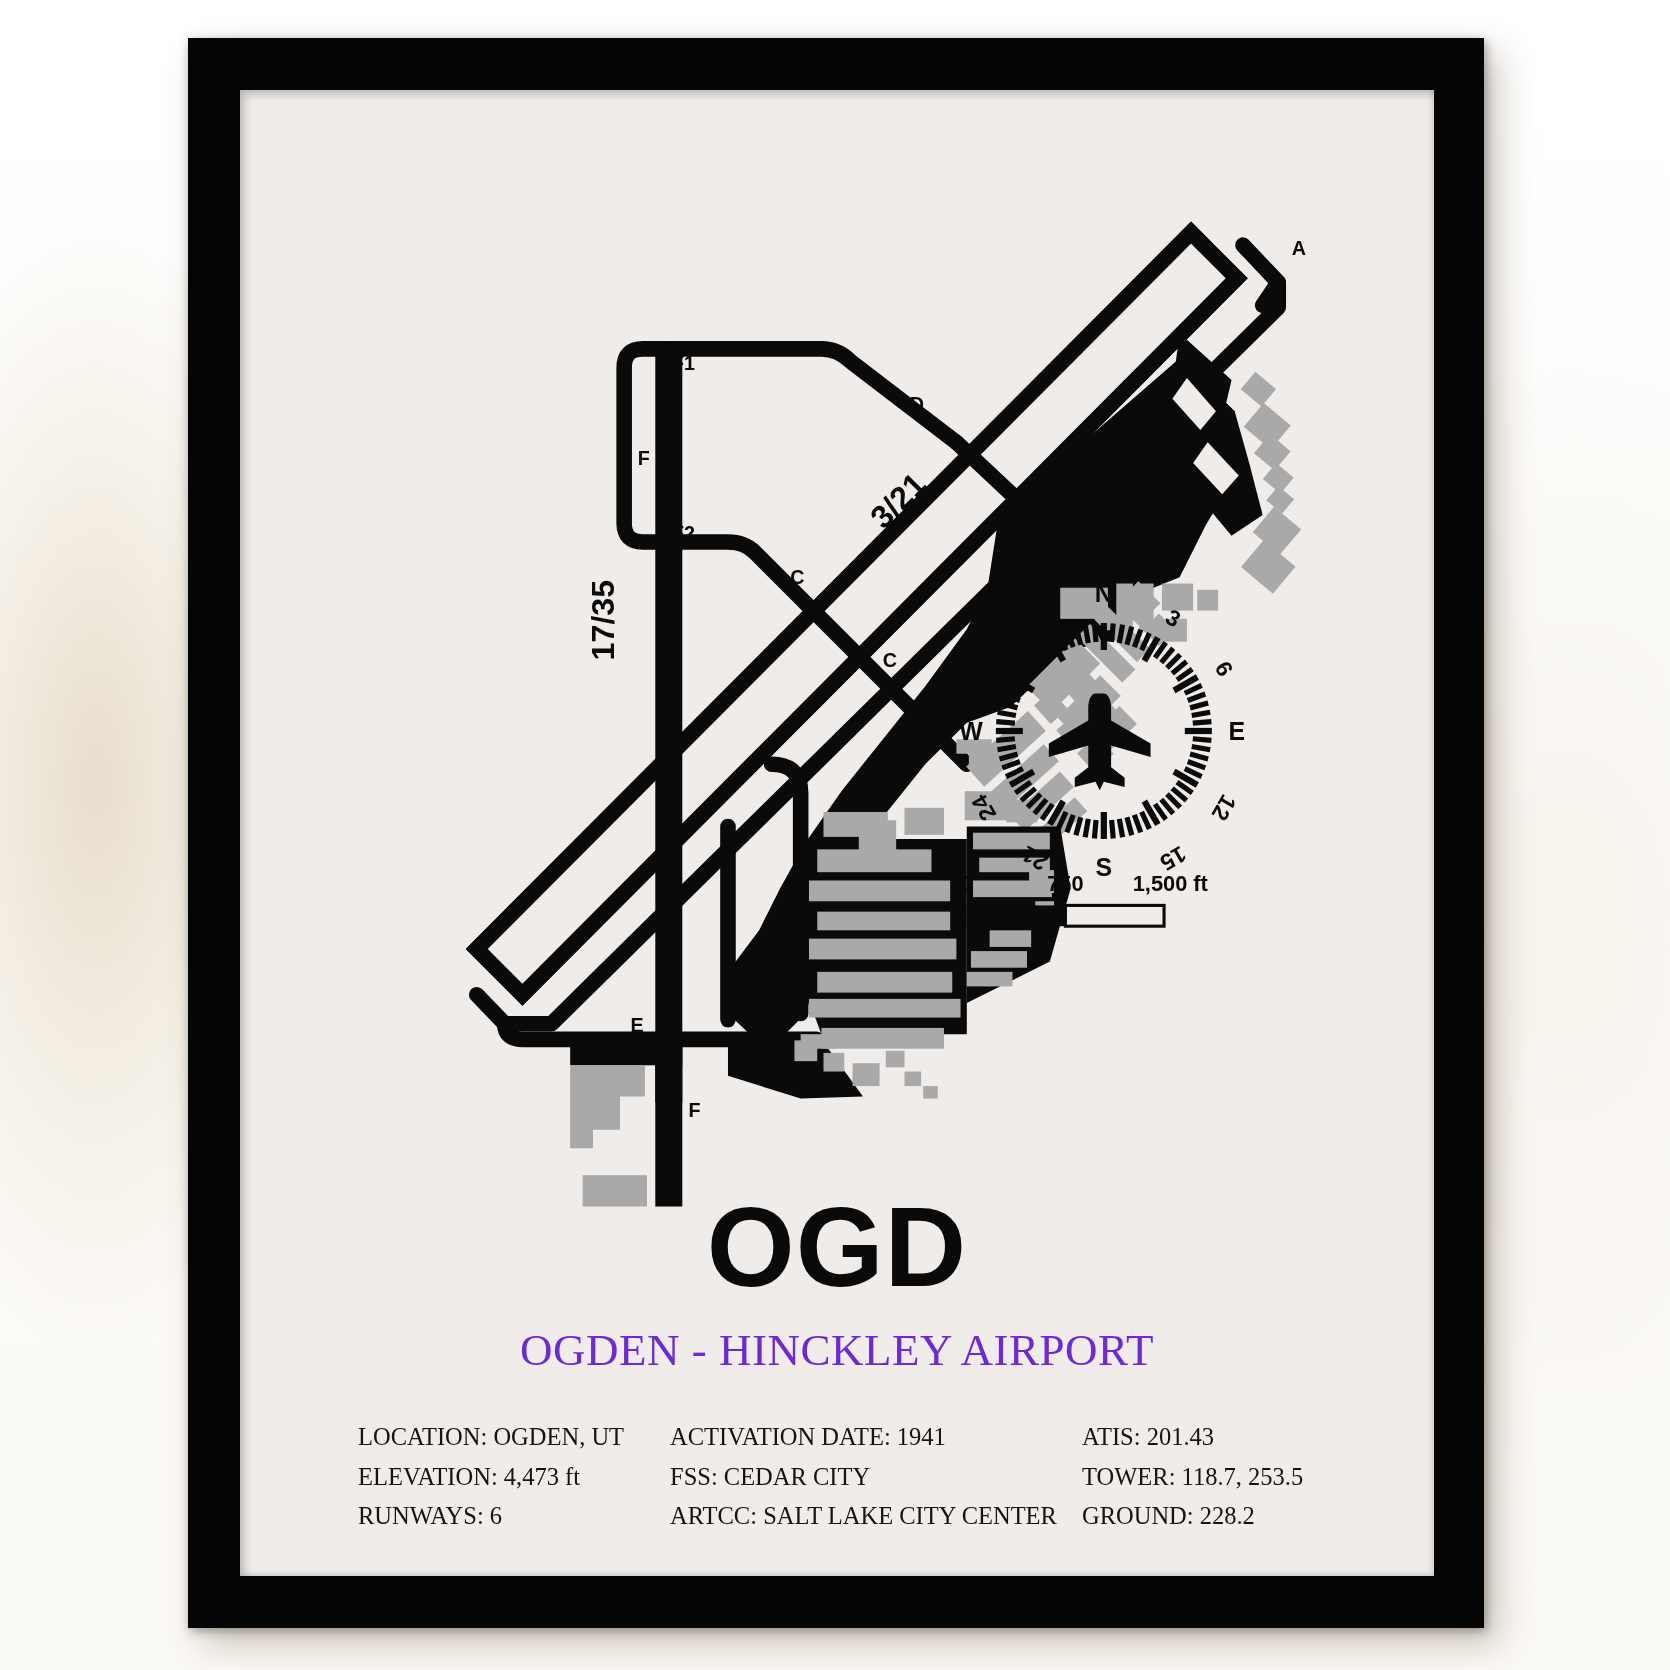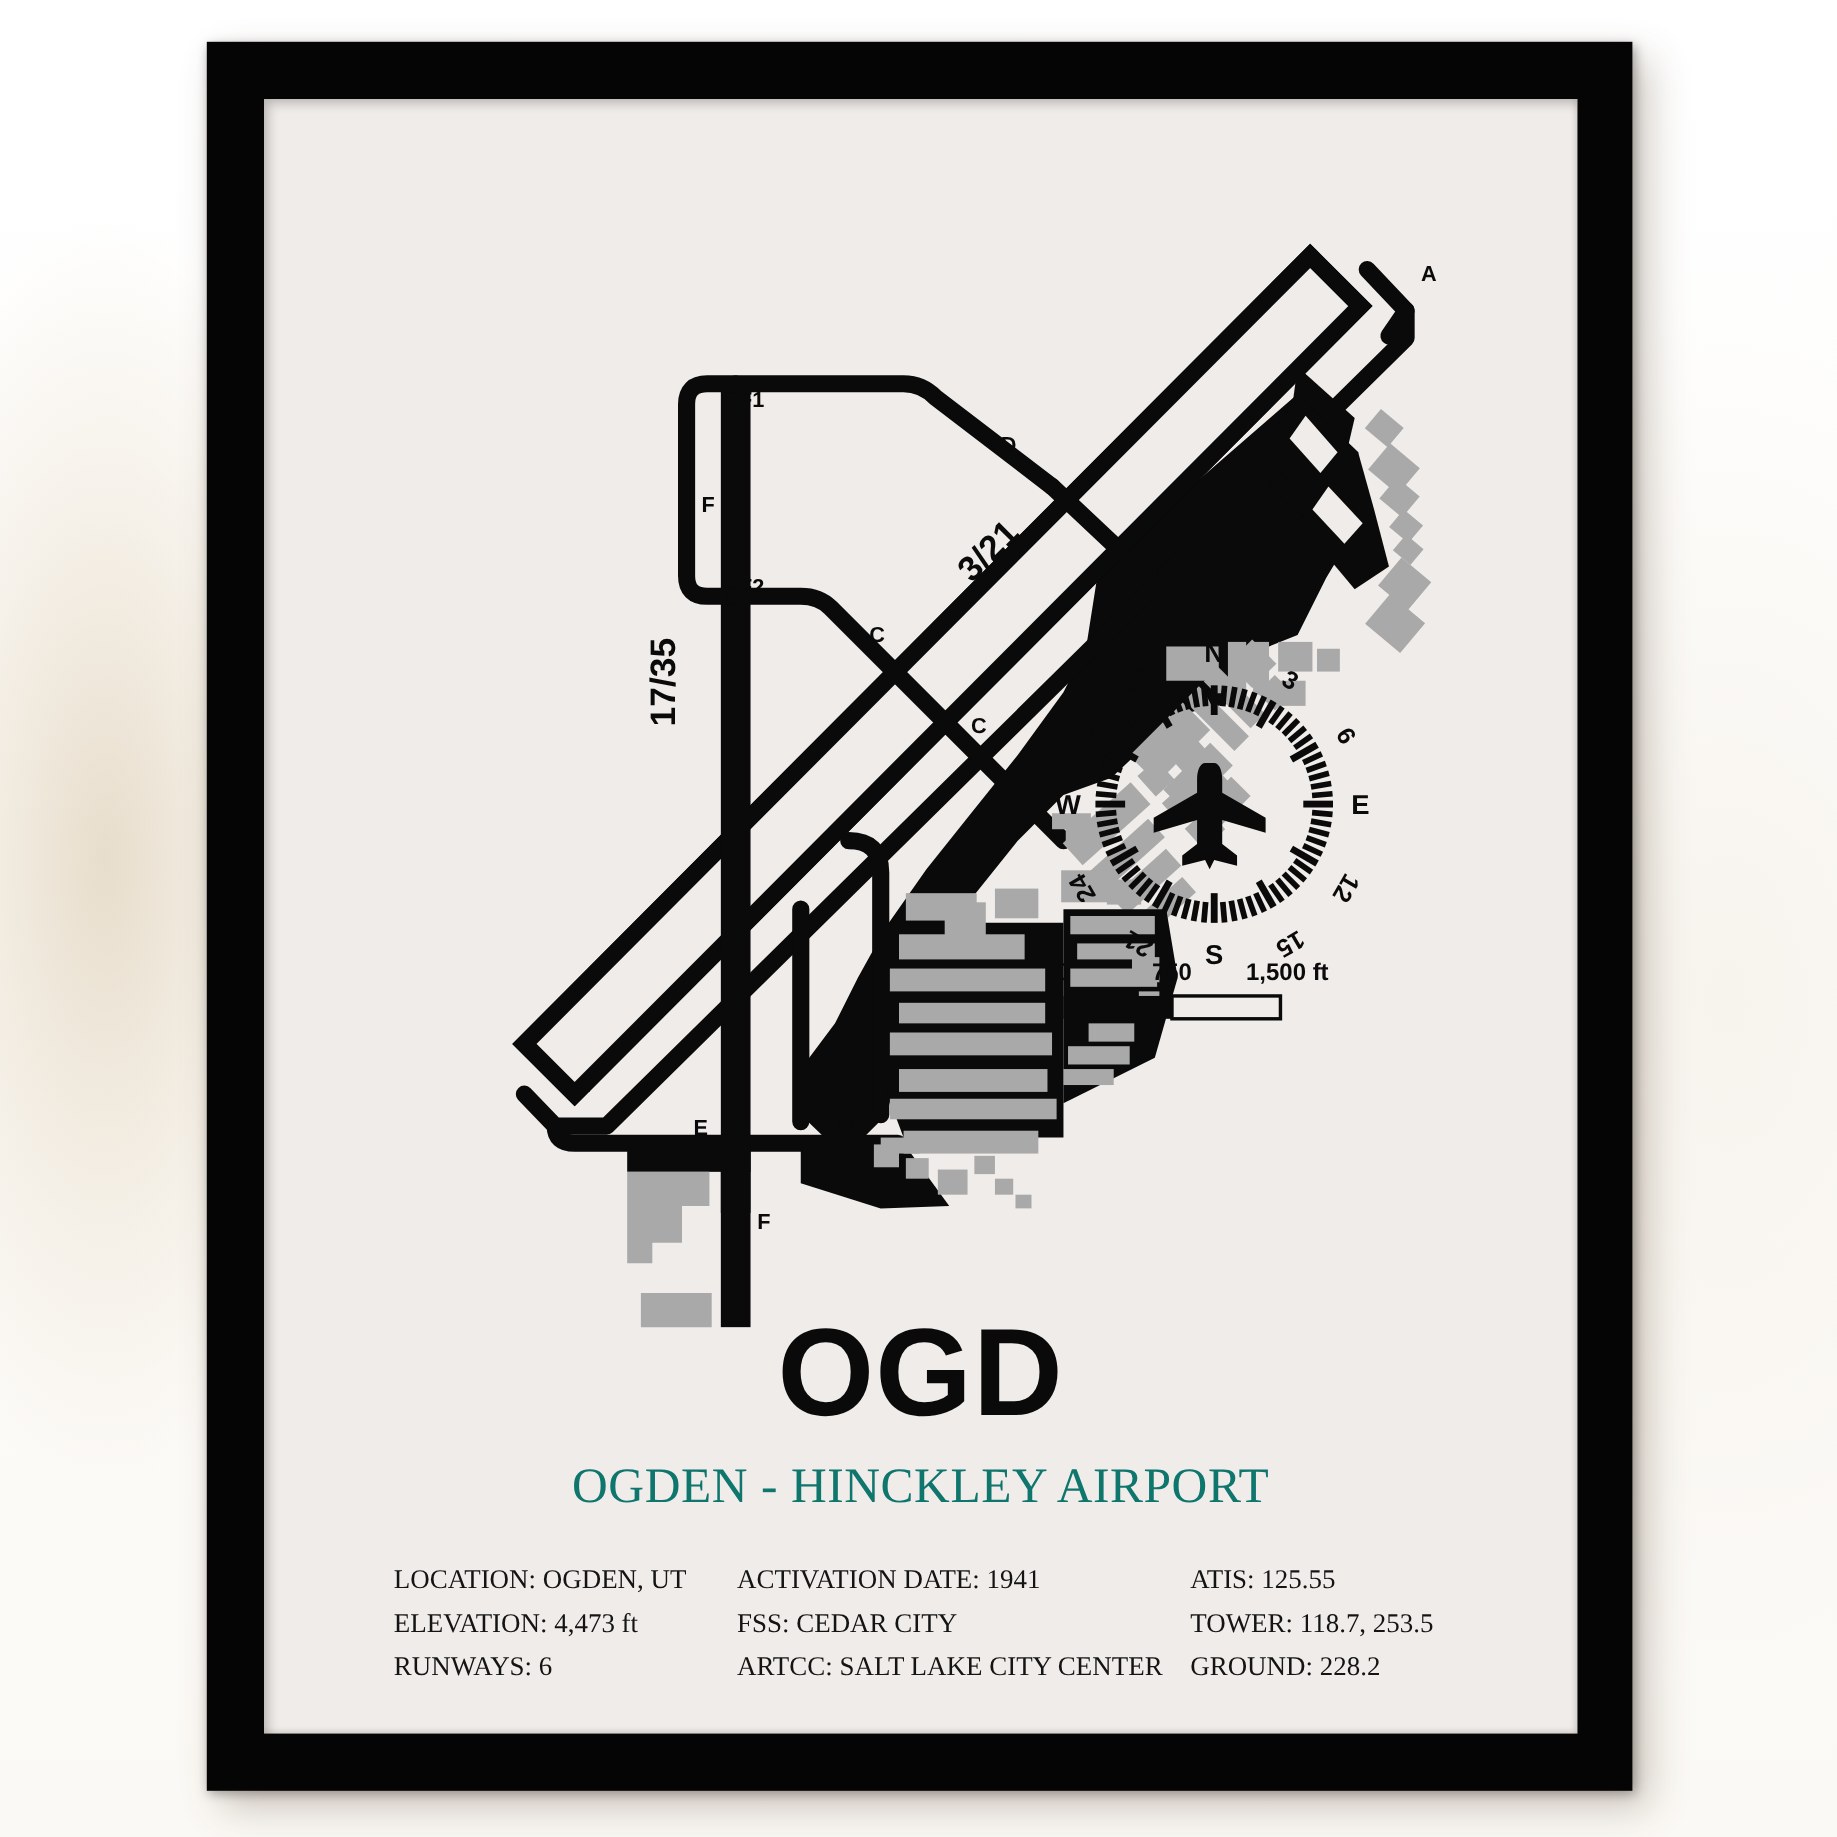--- a/index.html
+++ b/index.html
@@ -35,21 +35,21 @@
   #titleblock{
     position:absolute;left:0;right:0;top:1057px;text-align:center;margin-top:44px;
   }
   #code{
     font-family:"Liberation Sans", sans-serif;
     font-weight:bold;font-size:113px;letter-spacing:1px;color:#0a0a0a;
     line-height:1.0;margin:0;
   }
   #airportname{
     font-family:"Liberation Serif", serif;
-    font-size:45px;color:#0f766e;letter-spacing:0.5px;
+    font-size:45px;color:#6d28d9;letter-spacing:0.5px;
     margin-top:24px;line-height:1.0;
   }
   #infogrid{
     margin-top:44px;
     display:flex;justify-content:center;gap:12px;
     font-family:"Liberation Serif", serif;
     font-size:24.5px;color:#141414;
   }
   .infocol{text-align:left;line-height:1.62;}
   .infocol.c1{width:300px;padding-left:16px;}
@@ -377,21 +377,21 @@
             <div class="inforow">LOCATION: OGDEN, UT</div>
             <div class="inforow">ELEVATION: 4,473 ft</div>
             <div class="inforow">RUNWAYS: 6</div>
           </div>
           <div class="infocol c2">
             <div class="inforow">ACTIVATION DATE: 1941</div>
             <div class="inforow">FSS: CEDAR CITY</div>
             <div class="inforow">ARTCC: SALT LAKE CITY CENTER</div>
           </div>
           <div class="infocol c3">
-            <div class="inforow">ATIS: 125.55</div>
+            <div class="inforow">ATIS: 201.43</div>
             <div class="inforow">TOWER: 118.7, 253.5</div>
             <div class="inforow">GROUND: 228.2</div>
           </div>
         </div>
       </div>
 
     </div>
   </div>
 </div>
 

